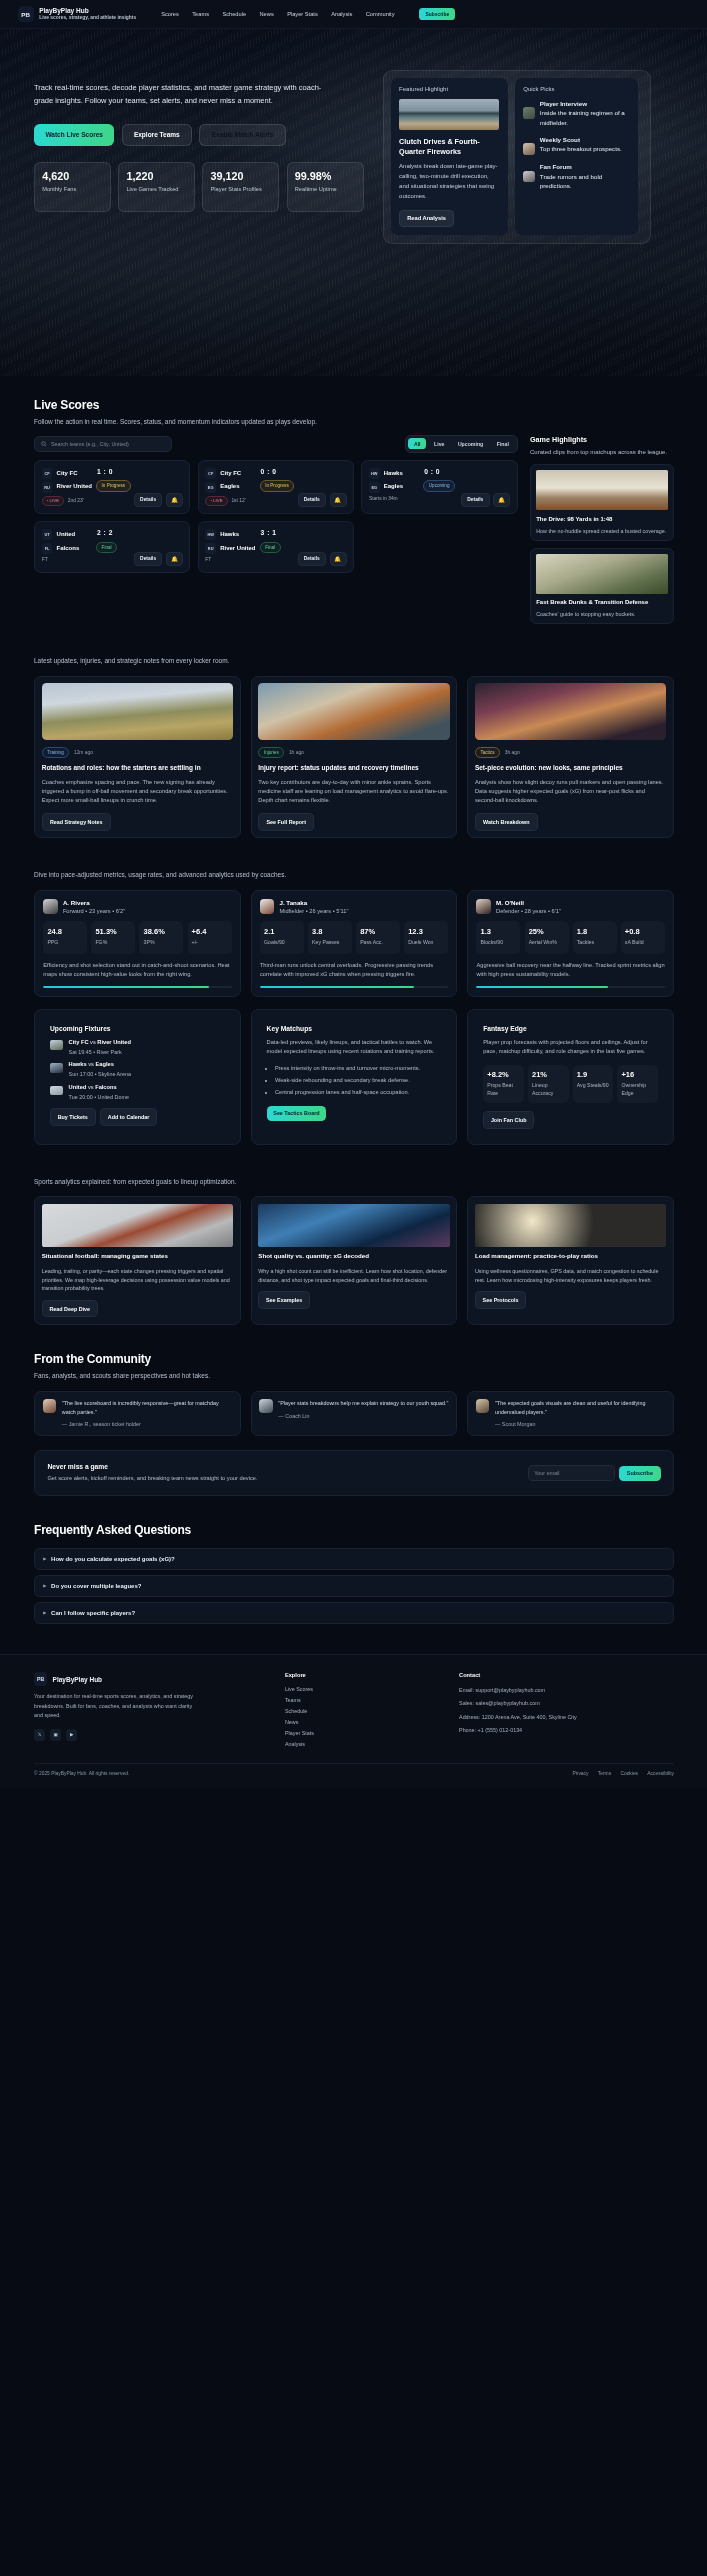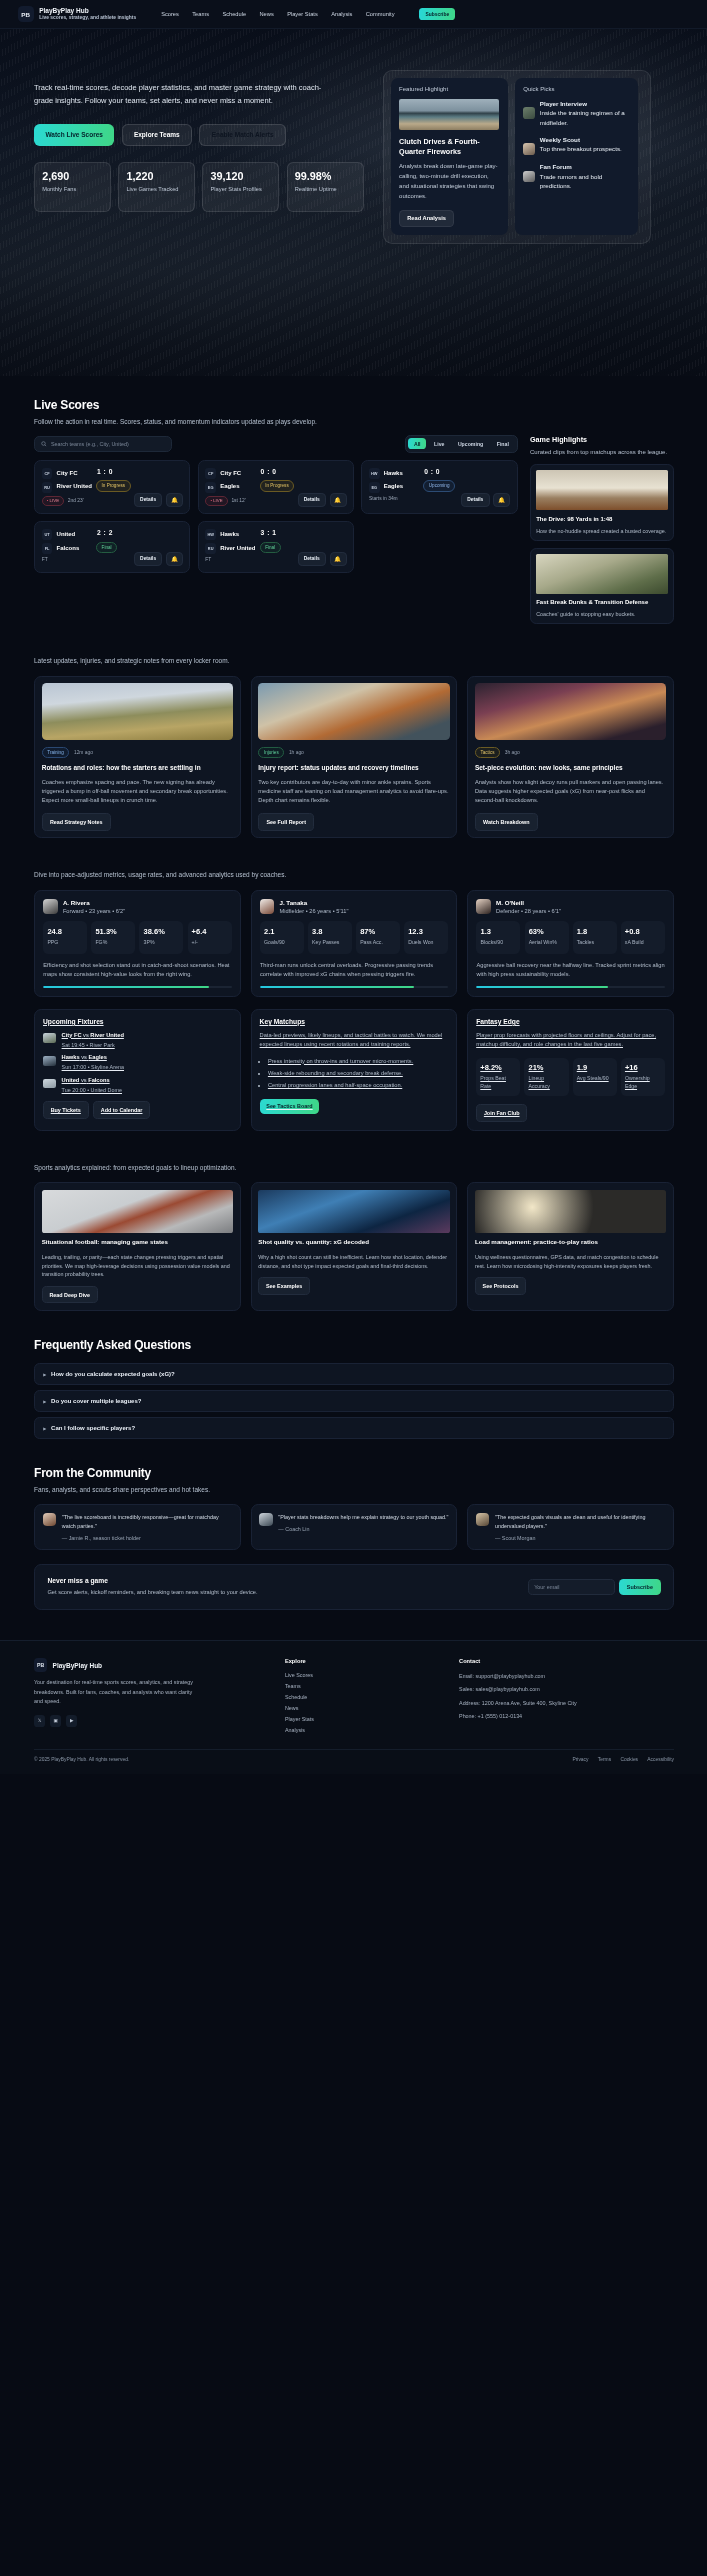--- a/index.html
+++ b/index.html
@@ -241,21 +241,21 @@
   .ps-stats { display: grid; grid-template-columns: repeat(4,1fr); gap: 4.1px; margin-top: 7.2px; }
   .ps-stat { background: #141c2a; border-radius: 5.2px; padding: 5.7px 4.1px; min-height: 33px; }
   .ps-v { font-size: 7.5px; font-weight: bold; color: #fff; }
   .ps-l { font-size: 5.2px; color: #a9b4c3; margin-top: 3.1px; line-height: 1.45; }
   .ps-note { font-size: 5.7px; color: #b4bfcd; margin-top: 6.7px; line-height: 1.62; }
   .ps-bar { height: 2.1px; border-radius: 2.1px; background: #1b2433; margin-top: 6.7px; overflow: hidden; }
   .ps-bar i { display: block; height: 100%; border-radius: 2.1px; background: linear-gradient(90deg,#25c7e0,#3fd687); }
 
   
   .tri-grid { display: grid; grid-template-columns: repeat(3,1fr); gap: 9.8px; margin-top: 11.4px; }
-  .tri { background: #0e1522; border: 0.5px solid #192235; border-radius: 7.2px; padding: 8px; text-decoration: underline; }
+  .tri { background: #0e1522; border: 0.5px solid #192235; border-radius: 7.2px; padding: 15px; }
   .tri-h { font-size: 6.7px; font-weight: bold; color: #fff; }
   .tri-p { font-size: 5.7px; color: #b4bfcd; margin-top: 6.2px; line-height: 1.65; }
   .fx { display: flex; gap: 5.2px; align-items: flex-start; margin-top: 6.7px; }
   .fx-img { width: 13.4px; height: 9.8px; border-radius: 2.1px; flex: 0 0 13.4px; margin-top: 1.5px; }
   .fx-img.f1 { background: linear-gradient(160deg,#c8d3dc,#5b6a54); }
   .fx-img.f2 { background: linear-gradient(160deg,#9fb3c6,#24303c); }
   .fx-img.f3 { background: linear-gradient(160deg,#cfd9e0,#8d9aa3); }
   .fx-t { font-size: 5.7px; font-weight: bold; color: #fff; line-height: 1.4; }
   .fx-t span { font-weight: normal; color: #dbe3ec; }
   .fx-s { font-size: 5.4px; color: #aab5c4; margin-top: 2.1px; }
@@ -383,21 +383,21 @@
     <div class="hero-inner">
       <div class="hero-left">
         <div class="hero-sub">Track real-time scores, decode player statistics, and master game strategy with coach-grade insights. Follow your teams, set alerts, and never miss a moment.</div>
         <div class="hero-btns">
           <button class="btn-primary">Watch Live Scores</button>
           <button class="btn-ghost">Explore Teams</button>
           <button class="btn-ghost dim">Enable Match Alerts</button>
         </div>
         <div class="hero-stats">
           <div class="hstat">
-            <div class="hstat-v">2,690</div>
+            <div class="hstat-v">4,620</div>
             <div class="hstat-l">Monthly Fans</div>
           </div>
           <div class="hstat">
             <div class="hstat-v">1,220</div>
             <div class="hstat-l">Live Games Tracked</div>
           </div>
           <div class="hstat">
             <div class="hstat-v">39,120</div>
             <div class="hstat-l">Player Stats Profiles</div>
           </div>
@@ -699,21 +699,21 @@
             <div class="ps-name">M. O'Neill</div>
             <div class="ps-meta">Defender • 28 years • 6'1"</div>
           </div>
         </div>
         <div class="ps-stats">
           <div class="ps-stat">
               <div class="ps-v">1.3</div>
               <div class="ps-l">Blocks/90</div>
             </div>
           <div class="ps-stat">
-              <div class="ps-v">63%</div>
+              <div class="ps-v">25%</div>
               <div class="ps-l">Aerial Win%</div>
             </div>
           <div class="ps-stat">
               <div class="ps-v">1.8</div>
               <div class="ps-l">Tackles</div>
             </div>
           <div class="ps-stat">
               <div class="ps-v">+0.8</div>
               <div class="ps-l">xA Build</div>
             </div>
@@ -814,38 +814,20 @@
       <div class="str-card">
         <div class="str-img s3"></div>
         <div class="str-h">Load management: practice-to-play ratios</div>
         <div class="str-p">Using wellness questionnaires, GPS data, and match congestion to schedule rest. Learn how microdosing high-intensity exposures keeps players fresh.</div>
         <button class="str-btn">See Protocols</button>
       </div>
     </div>
   </div>
 
   <div class="section wrap">
-    <h2 class="sec-title">Frequently Asked Questions</h2>
-    <div class="faq-list">
-      <div class="faq-item">
-        <span class="faq-arrow">▶</span>
-        <span class="faq-q">How do you calculate expected goals (xG)?</span>
-      </div>
-      <div class="faq-item">
-        <span class="faq-arrow">▶</span>
-        <span class="faq-q">Do you cover multiple leagues?</span>
-      </div>
-      <div class="faq-item">
-        <span class="faq-arrow">▶</span>
-        <span class="faq-q">Can I follow specific players?</span>
-      </div>
-    </div>
-  </div>
-
-  <div class="section wrap">
     <h2 class="sec-title">From the Community</h2>
     <p class="sec-sub">Fans, analysts, and scouts share perspectives and hot takes.</p>
     <div class="com-grid">
       <div class="com-card">
         <div class="com-av c1"></div>
         <div>
           <div class="com-q">"The live scoreboard is incredibly responsive—great for matchday watch parties."</div>
           <div class="com-a">— Jamie R., season ticket holder</div>
         </div>
       </div>
@@ -866,20 +848,38 @@
     </div>
 
     <div class="nl">
       <div>
         <div class="nl-h">Never miss a game</div>
         <div class="nl-p">Get score alerts, kickoff reminders, and breaking team news straight to your device.</div>
       </div>
       <div class="nl-form">
         <input type="text" placeholder="Your email" style="">
         <button class="nl-btn">Subscribe</button>
+      </div>
+    </div>
+  </div>
+
+  <div class="section wrap">
+    <h2 class="sec-title">Frequently Asked Questions</h2>
+    <div class="faq-list">
+      <div class="faq-item">
+        <span class="faq-arrow">▶</span>
+        <span class="faq-q">How do you calculate expected goals (xG)?</span>
+      </div>
+      <div class="faq-item">
+        <span class="faq-arrow">▶</span>
+        <span class="faq-q">Do you cover multiple leagues?</span>
+      </div>
+      <div class="faq-item">
+        <span class="faq-arrow">▶</span>
+        <span class="faq-q">Can I follow specific players?</span>
       </div>
     </div>
   </div>
 
   <div class="footer">
     <div class="wrap">
       <div class="foot-grid">
         <div>
           <div class="foot-brand">
             <div class="foot-logo">PB</div>

